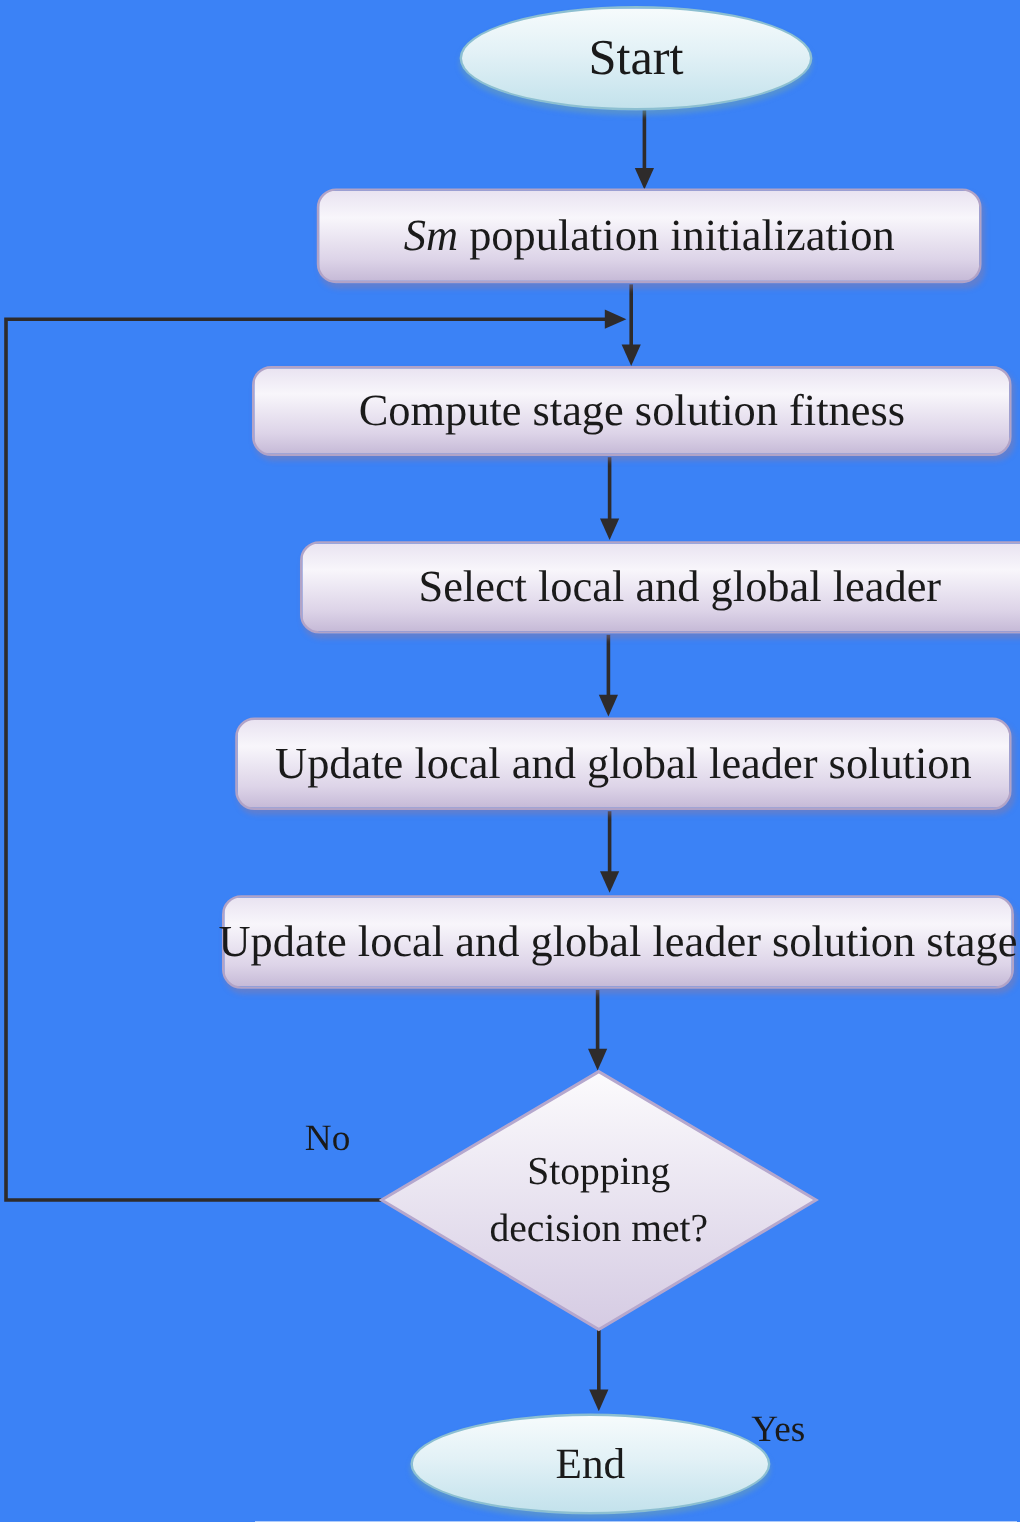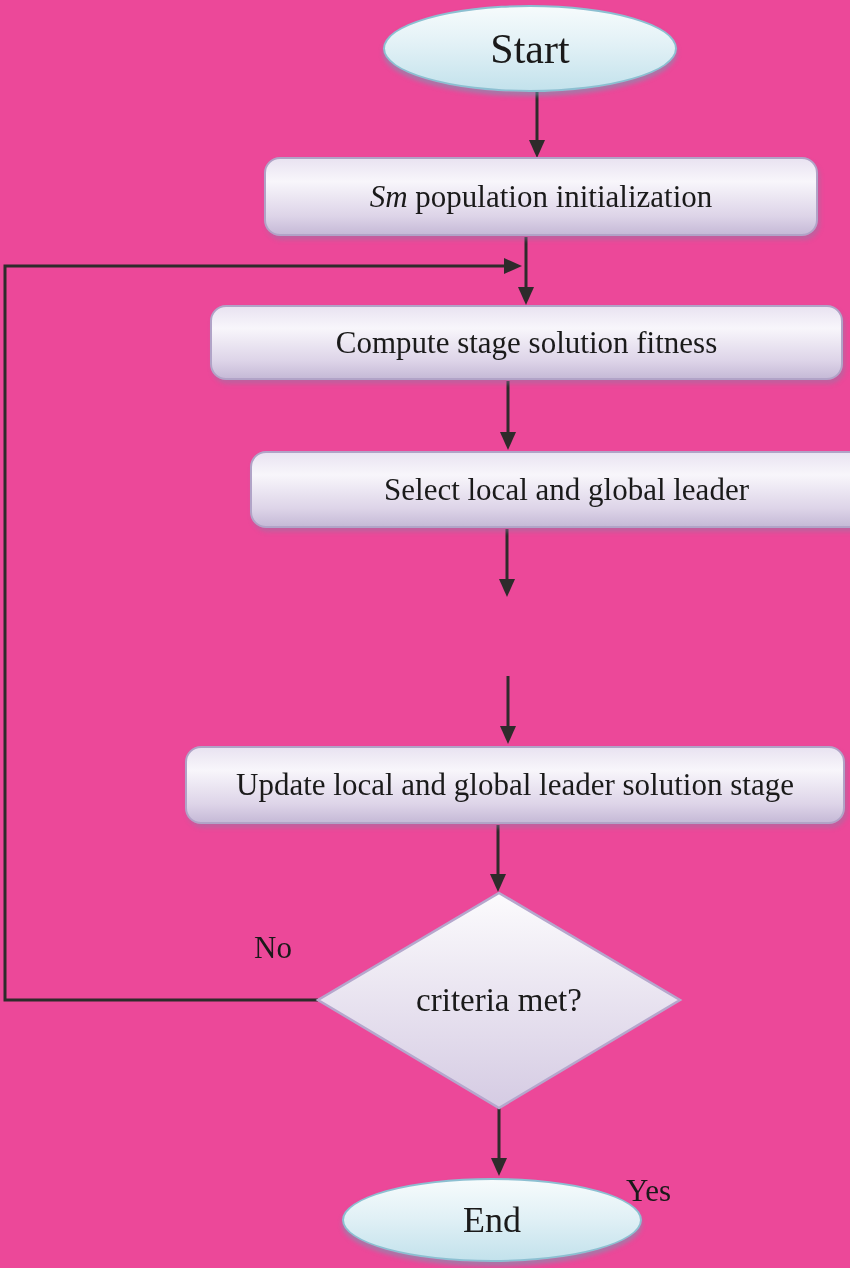--- a/index.html
+++ b/index.html
@@ -1,20 +1,20 @@
 <!DOCTYPE html>
 <html style="--line: #2e2b2b; --text: #1a1a1a; --term-border: #8cbfd1; --term-top: #f6fbfc; --term-mid: #e2f1f6; --term-bottom: #c3e2ec; --proc-border: #b1a3c7; --proc-top: #e9e3f1; --proc-mid: #f8f6fb; --proc-low: #ddd4e8; --proc-bottom: #c6bad7; --diamond-border: #b5a7cd; --diamond-top: #fcfbfd; --diamond-bottom: #d5cbe3;"><head>
 <meta charset="utf-8">
 <style>
   html, body { margin: 0; padding: 0; background: #ffffff; }
   .canvas {
     position: relative;
     width: 850px;
     height: 1268px;
-    background: #ec4899;
+    background: #3b82f6;
     font-family: "Liberation Serif", "DejaVu Serif", serif;
     color: var(--text, #1a1a1a);
     overflow: hidden;
   }
   svg.connectors {
     position: absolute;
     left: 0; top: 0;
     width: 850px; height: 1268px;
   }
   .fl {
@@ -53,21 +53,21 @@
   .terminator.end { font-size: 36px; }
   .process {
     border: 2px solid var(--proc-border, #b1a3c7);
     border-radius: 16px;
     background: linear-gradient(180deg,
       var(--proc-top, #e9e3f1) 0%,
       var(--proc-mid, #f8f6fb) 30%,
       var(--proc-low, #ddd4e8) 76%,
       var(--proc-bottom, #c6bad7) 100%);
     box-shadow: 2px 4px 4px rgba(140, 125, 165, 0.45);
-    font-size: 31px;
+    font-size: 37px;
   }
   .decision-label {
     position: absolute;
     display: flex;
     flex-direction: column;
     align-items: center;
     justify-content: center;
     text-align: center;
     font-size: 33px;
     line-height: 47px;
@@ -146,27 +146,31 @@
   </div>
 
   <div class="node process" style="left:210px; top:305px; width:633px; height:75px;">
     <span>Compute stage solution fitness</span>
   </div>
 
   <div class="node process" style="left:210px; top:451px; width:633px; height:77px;margin-left:40px;">
     <span>Select local and global leader</span>
   </div>
 
+  <div class="node process" style="left:196px; top:598px; width:647px; height:77px;">
+    <span>Update local and global leader solution</span>
+  </div>
 
   <div class="node process" style="left:185px; top:746px; width:660px; height:78px;">
     <span>Update local and global leader solution stage</span>
   </div>
 
   <div class="decision-label" style="left:318px; top:893px; width:362px; height:215px;">
-    <span>criteria met?</span>
+    <span>Stopping</span>
+    <span>decision met?</span>
   </div>
 
   <div class="edge-label" style="left:206px; top:930px;">No</div>
   <div class="edge-label" style="left:578px; top:1173px;">Yes</div>
 
   <div class="node terminator end" style="left:342px; top:1178px; width:300px; height:84px;">
     <span>End</span>
   </div>
 
 </div>

